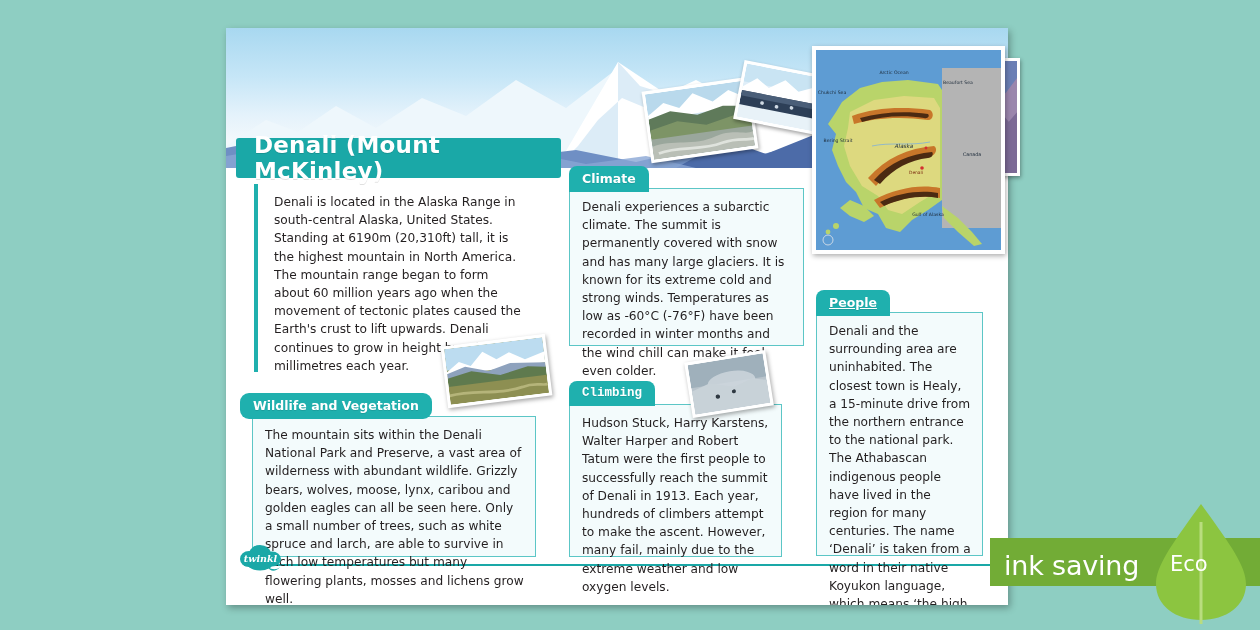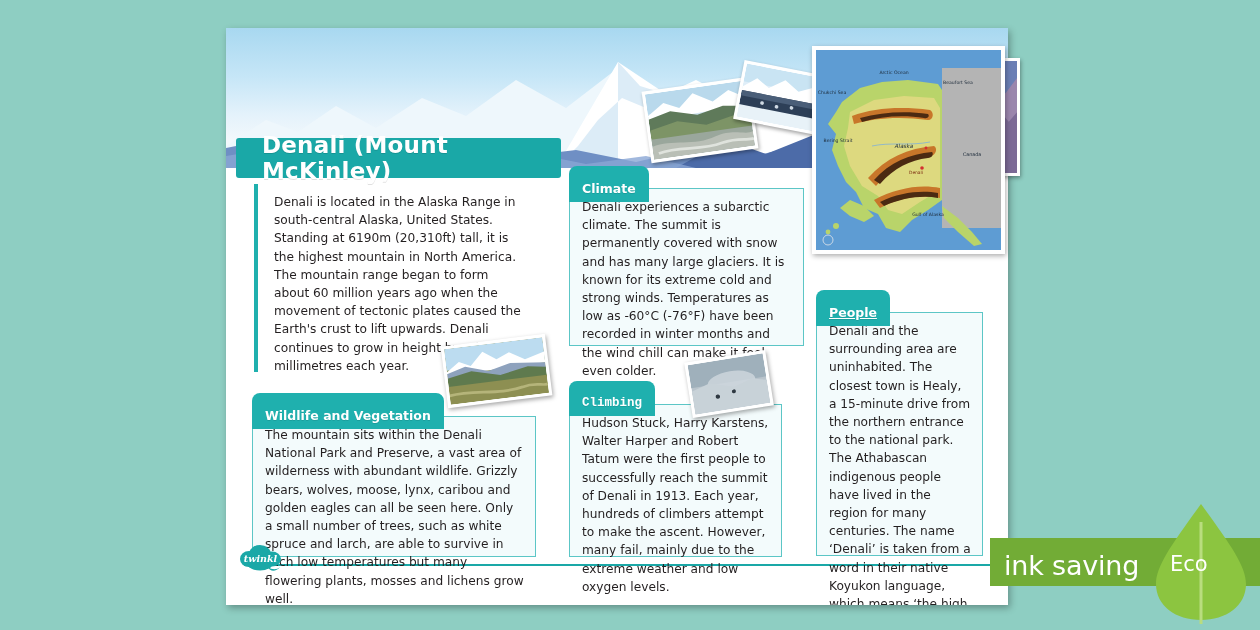--- a/index.html
+++ b/index.html
@@ -28,31 +28,31 @@
   .ridge{position:absolute;bottom:0;width:100%;height:100%;}
 
   
   .title-banner{
     position:absolute;left:10px;top:110px;width:325px;height:40px;
     background:#1aa8a7;border-radius:3px;
     display:flex;align-items:center;padding-left:18px;box-sizing:border-box;
     z-index:14;
   }
   .title-banner h1{
-    margin:8px;color:#fff;font-size:23px;letter-spacing:.2px;
+    margin:0;color:#fff;font-size:23px;letter-spacing:.2px;
     font-family:"DejaVu Sans","Liberation Sans",sans-serif;font-weight:bold;
     text-shadow:0 1px 0 rgba(0,0,0,.12);
   }
 
   
   .tab{
     position:absolute;background:#1fb0ae;color:#fff;
     border-radius:8px 8px 0 0;
     font-size:12.5px;font-weight:bold;
-    padding:15px 13px 6px 13px;
+    padding:5px 13px 6px 13px;
     box-sizing:border-box;white-space:nowrap;z-index:12;
     text-shadow:0 1px 0 rgba(0,0,0,.10);
   }
 
   
   .box{
     position:absolute;box-sizing:border-box;
     font-size:12.2px;line-height:18.2px;color:#231f20;
     background:#f3fbfc;border:1px solid #5cc6c6;
     padding:9px 11px 8px 12px;z-index:11;
@@ -135,21 +135,21 @@
   <div class="tab" style="left:343px;top:138px;">Climate</div>
   <div class="box" style="left:343px;top:160px;width:235px;height:158px;">
     <p>Denali experiences a subarctic climate. The summit is permanently covered with snow and has many large glaciers. It is known for its extreme cold and strong winds. Temperatures as low as -60°C (-76°F) have been recorded in winter months and the wind chill can make it feel even colder.</p>
   </div>
 
   <div class="tab" style="left:590px;top:262px;text-decoration:underline;">People</div>
   <div class="box" style="left:590px;top:284px;width:167px;height:244px;">
     <p>Denali and the surrounding area are uninhabited. The closest town is Healy, a 15-minute drive from the northern entrance to the national park. The Athabascan indigenous people have lived in the region for many centuries. The name ‘Denali’ is taken from a word in their native Koyukon language, which means ‘the high one’.</p>
   </div>
 
-  <div class="tab" style="left:26px;top:365px;">Wildlife and Vegetation</div>
+  <div class="tab" style="left:14px;top:365px;border-radius:9px;">Wildlife and Vegetation</div>
   <div class="box" style="left:26px;top:388px;width:284px;height:141px;">
     <p>The mountain sits within the Denali National Park and Preserve, a vast area of wilderness with abundant wildlife. Grizzly bears, wolves, moose, lynx, caribou and golden eagles can all be seen here. Only a small number of trees, such as white spruce and larch, are able to survive in such low temperatures but many flowering plants, mosses and lichens grow well.</p>
   </div>
 
   <div class="tab" style="left:343px;top:353px;font-family:Liberation Mono, monospace;">Climbing</div>
   <div class="box" style="left:343px;top:376px;width:213px;height:153px;">
     <p>Hudson Stuck, Harry Karstens, Walter Harper and Robert Tatum were the first people to successfully reach the summit of Denali in 1913. Each year, hundreds of climbers attempt to make the ascent. However, many fail, mainly due to the extreme weather and low oxygen levels.</p>
   </div>
 
   <div class="photo" style="left:420px;top:56px;width:108px;height:72px;transform:rotate(-8deg);">

